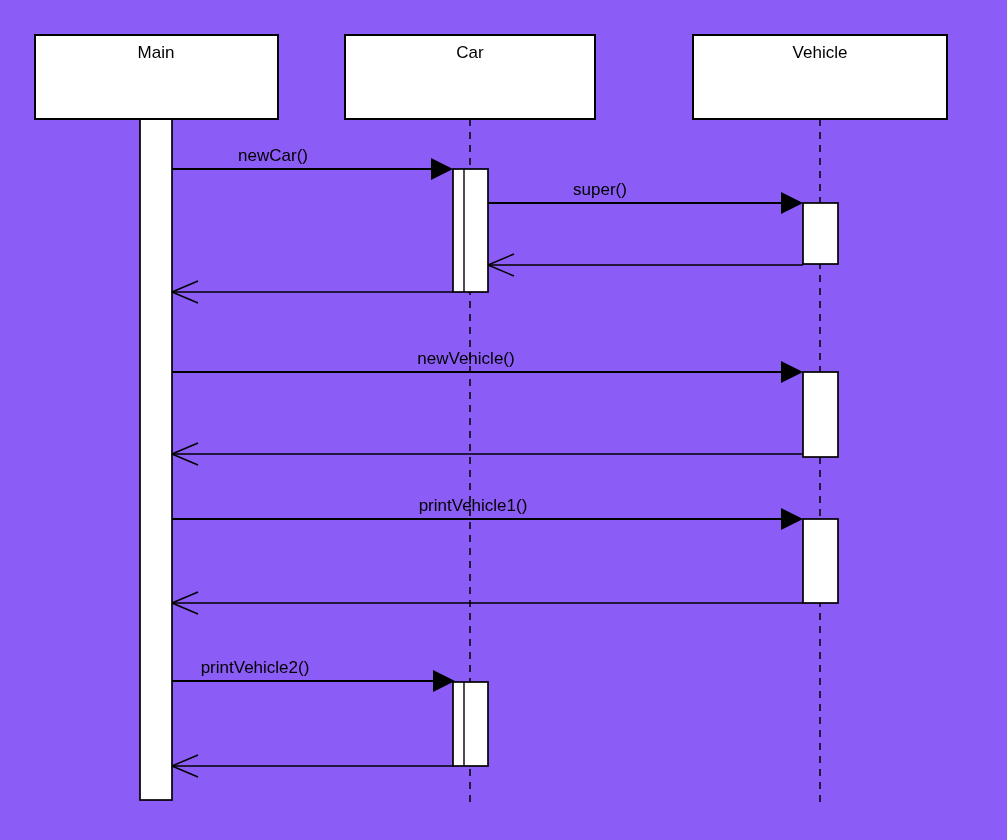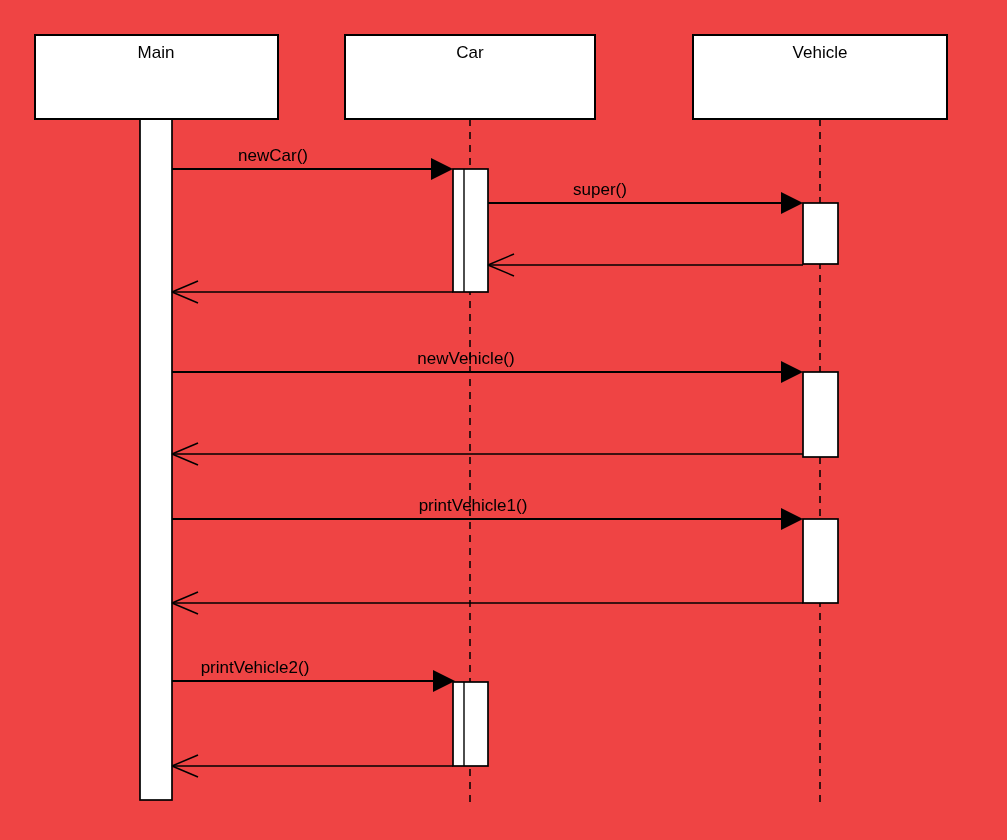--- a/index.html
+++ b/index.html
@@ -1,16 +1,16 @@
 <!DOCTYPE html>
 <html><head>
 <meta charset="utf-8">
 <style>
   html,body{margin:0;padding:0;background:#ffffff;}
-  .stage{width:1007px;height:840px;background:#ef4444;position:relative;overflow:hidden;}
+  .stage{width:1007px;height:840px;background:#8b5cf6;position:relative;overflow:hidden;}
   svg{display:block;}
   text{font-family:"Liberation Sans",sans-serif;fill:#000000;}
   .lifeline-label{font-size:17px;}
   .message-label{font-size:17px;}
 </style>
 </head>
 <body>
 
 <div class="stage">
   <svg id="diagram-svg" width="1007" height="840" viewBox="0 0 1007 840">

